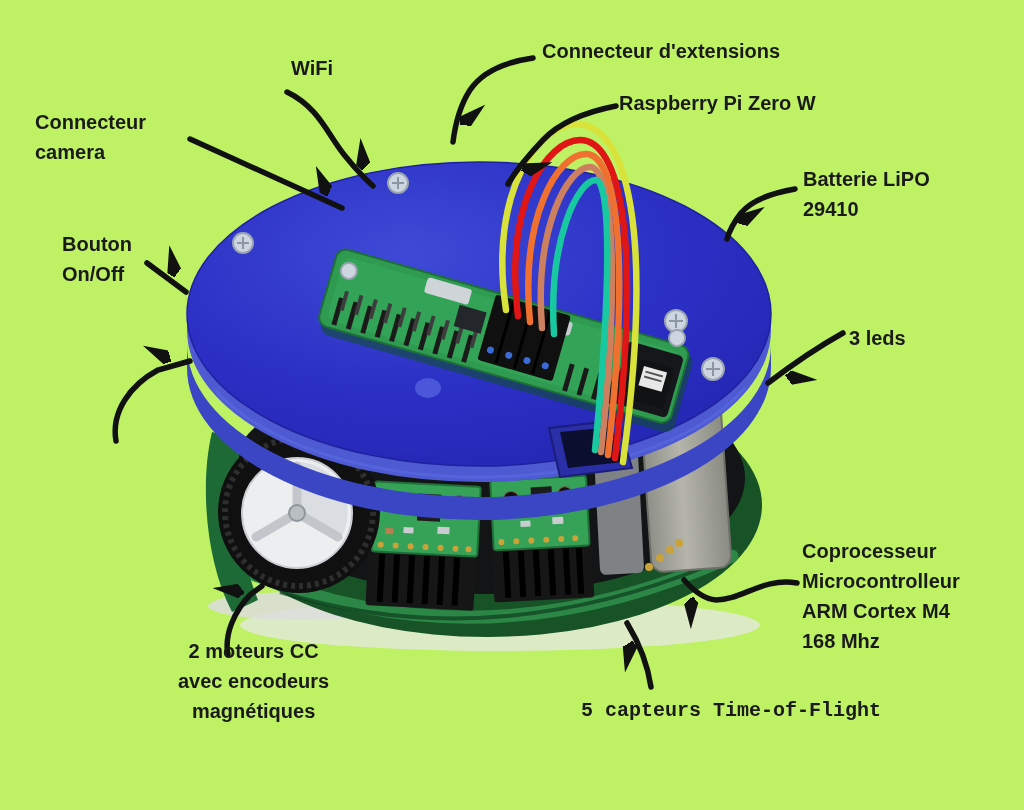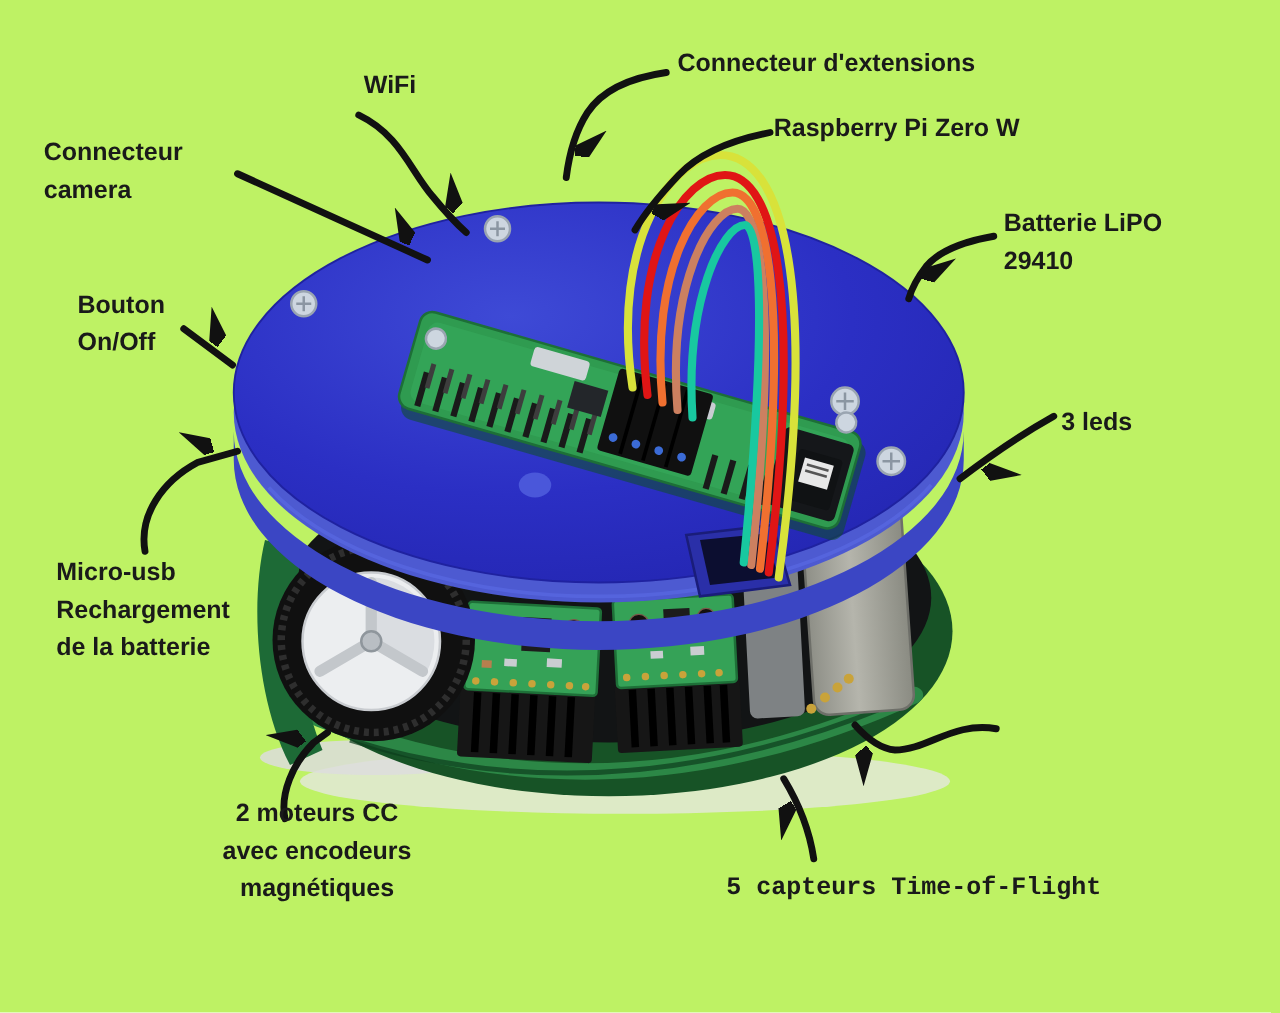--- a/index.html
+++ b/index.html
@@ -264,21 +264,22 @@
   <div class="label" style="left:542px;top:36px;">Connecteur d'extensions</div>
   <div class="label" style="left:254px;top:53px;margin-left:37px;">WiFi</div>
   <div class="label" style="left:619px;top:88px;">Raspberry Pi Zero W</div>
   <div class="label" style="left:35px;top:107px;">Connecteur
 camera</div>
   <div class="label" style="left:803px;top:164px;">Batterie LiPO
 29410</div>
   <div class="label" style="left:62px;top:229px;">Bouton
 On/Off</div>
   <div class="label" style="left:849px;top:307px;margin-top:16px;">3 leds</div>
-  <div class="label" style="left:45px;top:443px;">Micro-usb
-Rechargement
-de la batterie</div>
+  <div class="label" style="left:802px;top:536px;">Coprocesseur
+Microcontrolleur
+ARM Cortex M4
+168 Mhz</div>
   <div class="label" style="left:178px;top:636px;text-align:center;">2 moteurs CC
 avec encodeurs
 magnétiques</div>
   <div class="label" style="left:581px;top:696px;font-family:Liberation Mono, monospace;">5 capteurs Time-of-Flight</div>
 
 </div>
 
 </body></html>

